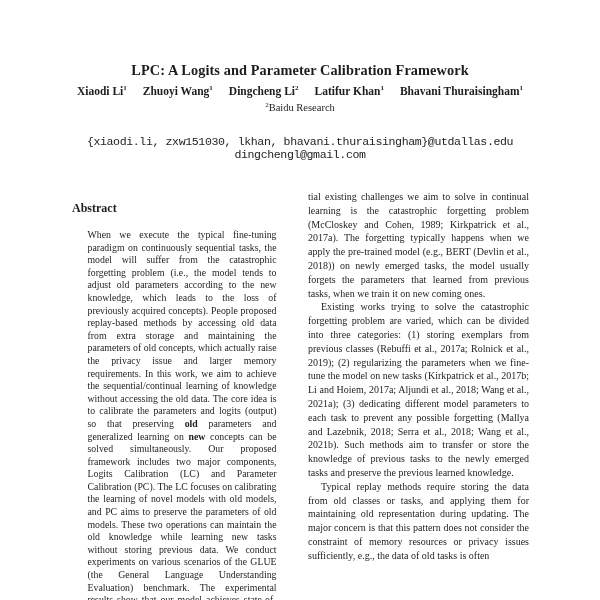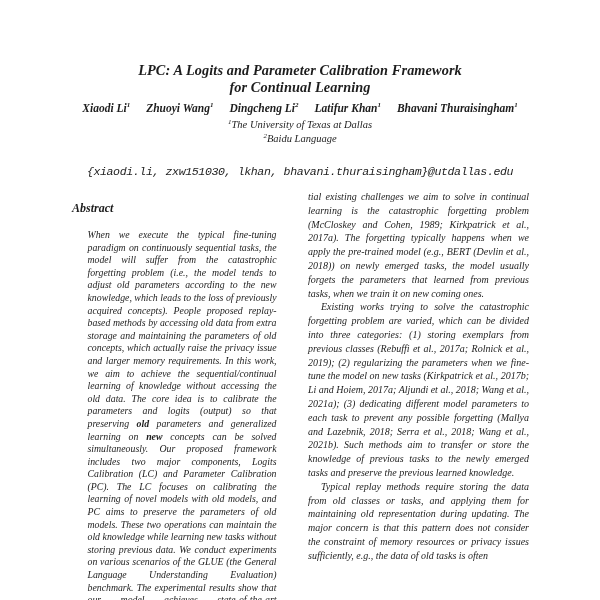--- a/index.html
+++ b/index.html
@@ -1,15 +1,15 @@
 <!DOCTYPE html>
 <html><head>
 <meta charset="utf-8">
 <style>
-  * { margin: 0; padding: 0; box-sizing: border-box; font-style: italic; }
+  * { margin: 0; padding: 0; box-sizing: border-box; }
   html, body {
     width: 600px; height: 600px;
     background: #ffffff;
     overflow: hidden;
     font-family: "Liberation Serif", serif;
     color: #1d1d1d;
   }
   .page {
     position: relative;
     width: 600px; height: 600px;
@@ -87,34 +87,33 @@
   .col-right p { margin: 0; }
 </style>
 </head>
 <body>
 
 <div class="page">
 
   <div class="header">
     <div class="title">
       <div>LPC: A Logits and Parameter Calibration Framework</div>
-      <div>for Continual Learning</div>
     </div>
 
     <div class="authors">
       <span class="author"><span>Xiaodi Li</span><sup class="mark">1</sup></span><span class="author"><span>Zhuoyi Wang</span><sup class="mark">1</sup></span><span class="author"><span>Dingcheng Li</span><sup class="mark">2</sup></span><span class="author"><span>Latifur Khan</span><sup class="mark">1</sup></span><span class="author"><span>Bhavani Thuraisingham</span><sup class="mark">1</sup></span>
     </div>
 
     <div class="affiliations">
-      <div class="affiliation"><sup class="mark">1</sup><span>The University of Texas at Dallas</span></div>
-      <div class="affiliation"><sup class="mark">2</sup><span>Baidu Language</span></div>
+      <div class="affiliation"><sup class="mark">2</sup><span>Baidu Research</span></div>
     </div>
 
     <div class="emails">
       <div>{xiaodi.li, zxw151030, lkhan, bhavani.thuraisingham}@utdallas.edu</div>
+      <div>dingchengl@gmail.com</div>
     </div>
   </div>
 
   <div class="col-left">
     <div class="abstract-heading">Abstract</div>
     <div class="abstract-body"><span>When we execute the typical fine-tuning paradigm on continuously sequential tasks, the model will suffer from the catastrophic forgetting problem (i.e., the model tends to adjust old parameters according to the new knowledge, which leads to the loss of previously acquired concepts). People proposed replay-based methods by accessing old data from extra storage and maintaining the parameters of old concepts, which actually raise the privacy issue and larger memory requirements. In this work, we aim to achieve the sequential/continual learning of knowledge without accessing the old data. The core idea is to calibrate the parameters and logits (output) so that preserving </span><b>old</b><span> parameters and generalized learning on </span><b>new</b><span> concepts can be solved simultaneously. Our proposed framework includes two major components, Logits Calibration (LC) and Parameter Calibration (PC). The LC focuses on calibrating the learning of novel models with old models, and PC aims to preserve the parameters of old models. These two operations can maintain the old knowledge while learning new tasks without storing previous data. We conduct experiments on various scenarios of the GLUE (the General Language Understanding Evaluation) benchmark. The experimental results show that our model achieves state-of-the-art performance in all scenarios.</span></div>
   </div>
 
   <div class="col-right">
     <p>tial existing challenges we aim to solve in continual learning is the catastrophic forgetting problem (McCloskey and Cohen, 1989; Kirkpatrick et al., 2017a). The forgetting typically happens when we apply the pre-trained model (e.g., BERT (Devlin et al., 2018)) on newly emerged tasks, the model usually forgets the parameters that learned from previous tasks, when we train it on new coming ones.</p>

